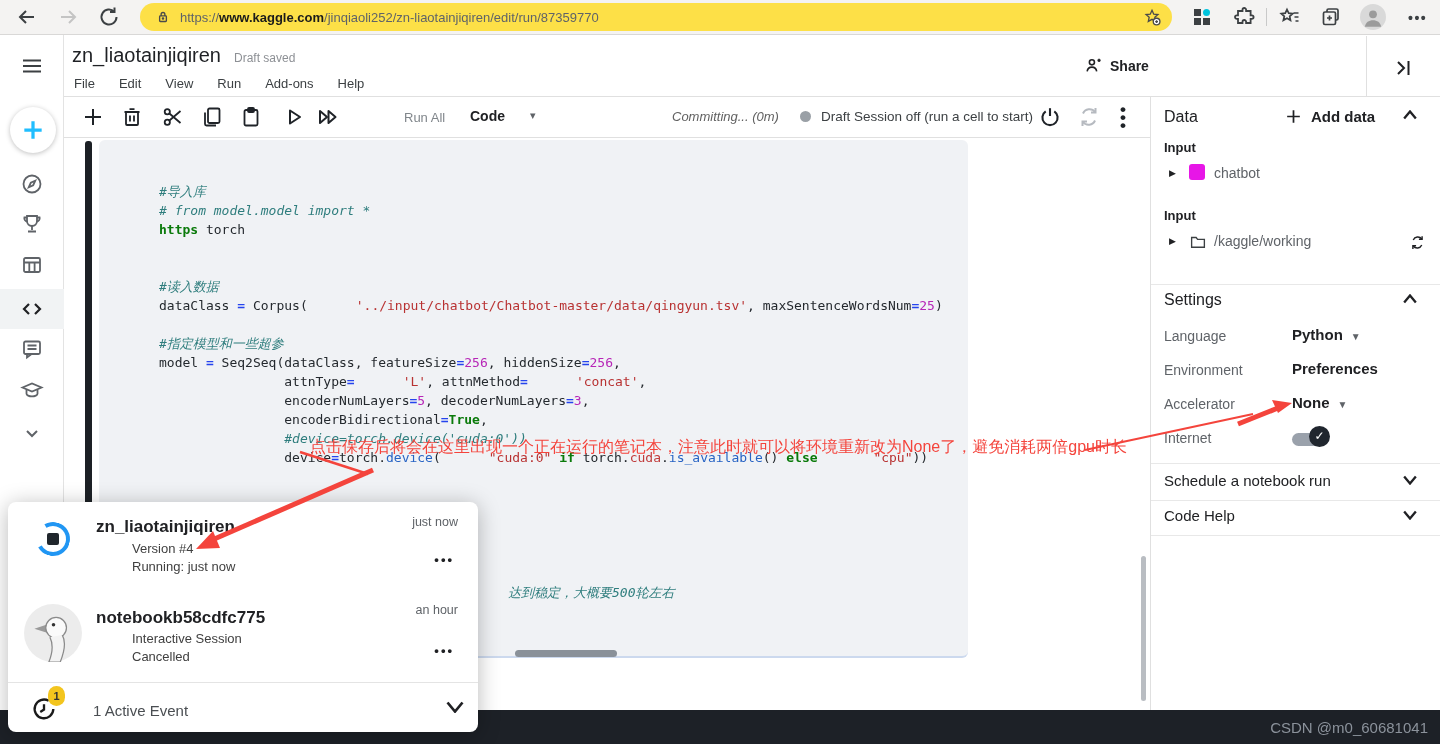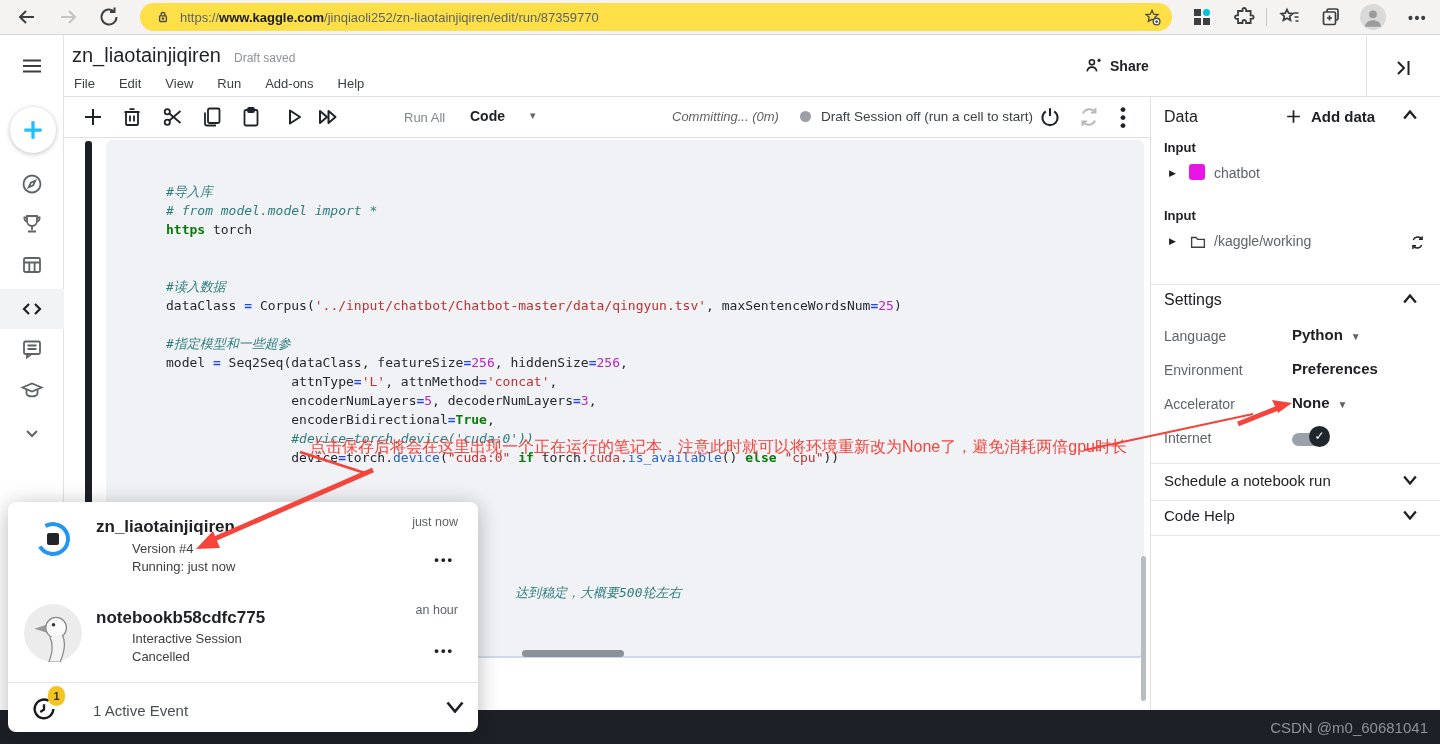--- a/index.html
+++ b/index.html
@@ -43,26 +43,26 @@
   #run-all-label { position:absolute; left:340px; top:13px; font-size:13px; color:#80868b; }
   #cell-type { position:absolute; left:406px; top:11px; font-size:14px; color:#202124; font-weight:bold; }
   #cell-type-caret { position:absolute; left:466px; top:12px; font-size:11px; color:#5f6368; }
   #committing { position:absolute; left:608px; top:12px; font-size:13px; font-style:italic; color:#616161; }
   #session-dot { position:absolute; left:736px; top:14px; width:11px; height:11px; border-radius:50%; background:#9aa0a6; }
   #session-status { position:absolute; left:757px; top:12px; font-size:13.5px; color:#3c4043; }
 
   
   #editor { left:64px; top:138px; width:1086px; height:572px; background:#fff; z-index:4; }
   #cell-bar { position:absolute; left:21px; top:3px; width:7px; height:517px; background:#1c2025; border-radius:3px; }
-  #code-cell { position:absolute; left:42px; top:2px; width:1038px; height:518px; background:#f0f2f5; border-radius:6px; border-bottom:2px solid #ccd9ee; }
+  #code-cell { position:absolute; left:35px; top:2px; width:869px; height:518px; background:#f0f2f5; border-radius:6px; border-bottom:2px solid #ccd9ee; }
   #code-lines { position:absolute; left:60px; top:42px; font-family:"DejaVu Sans Mono", monospace; font-size:13px; }
   .cl { height:19px; line-height:19px; white-space:pre; color:#24292e; }
   .tok-c { color:#2e7d7d; font-style:italic; }
   .tok-k { color:#0a7a0a; font-weight:bold; }
-  .tok-s { color:#b83232; }
+  .tok-s { color:#b83232;margin-left:48px; }
   .tok-n { color:#b726b7; }
   .tok-o { color:#2544ee; font-weight:bold; }
   .tok-f { color:#2763c4; }
   .tok-pr{ color:#c03b3b; }
   .tok-p { color:#24292e; }
   #stray-comment { position:absolute; left:409px; top:400px; font-family:"DejaVu Sans Mono", monospace; font-size:13px; color:#2e7d7d; font-style:italic; white-space:nowrap;margin-top:44px; }
   #hscroll-thumb { position:absolute; left:416px; top:510px; width:102px; height:7px; border-radius:4px; background:#8a9199; }
   #vscroll-thumb { position:absolute; left:1077px; top:418px; width:5px; height:145px; border-radius:3px; background:#b9bdc2; }
 
   

